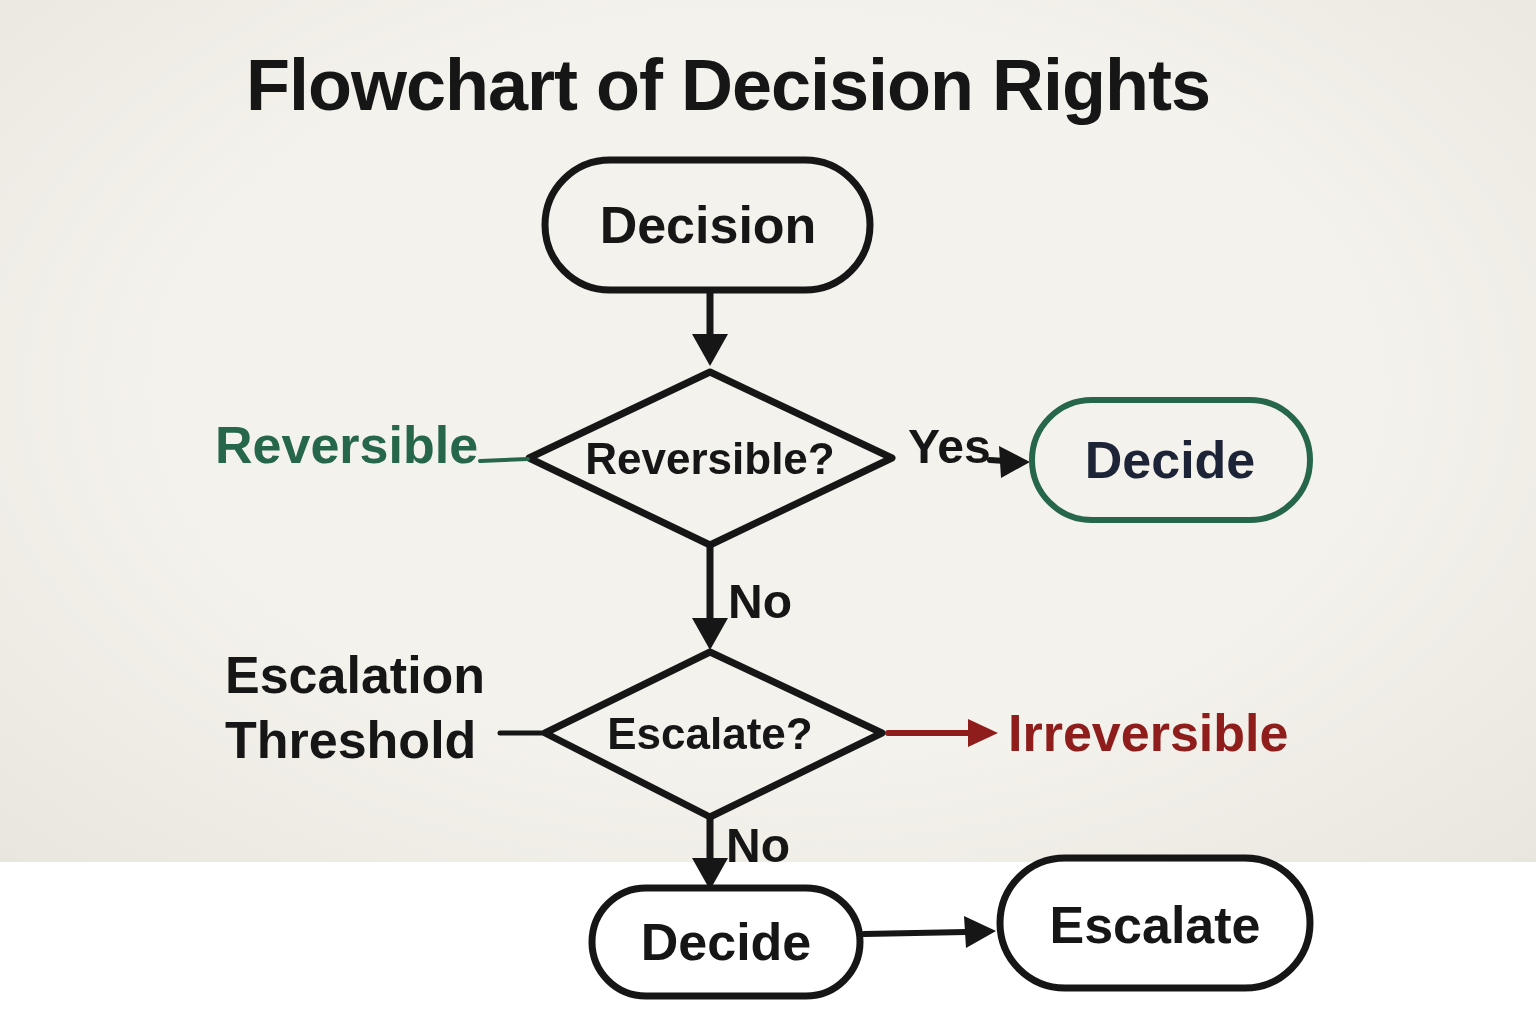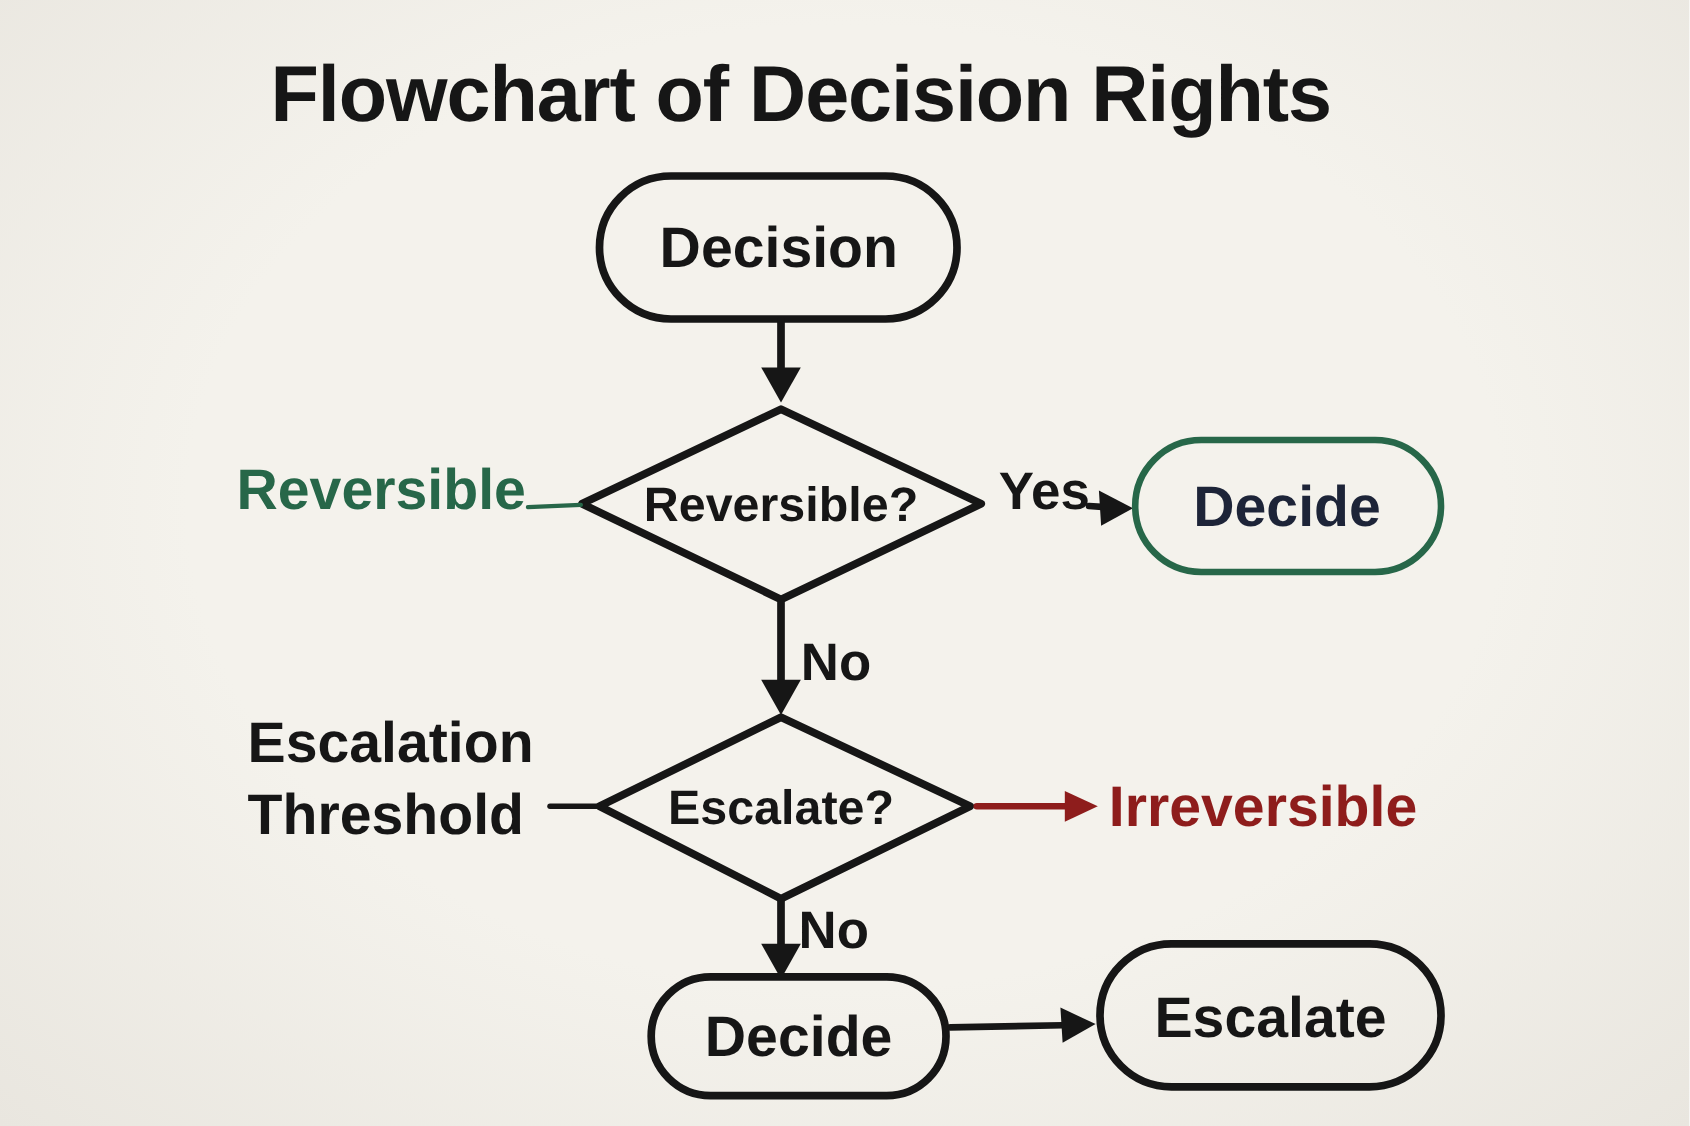--- a/index.html
+++ b/index.html
@@ -5,21 +5,21 @@
   html, body {
     margin: 0;
     padding: 0;
     width: 1536px;
     height: 1024px;
     overflow: hidden;
   }
   #canvas {
     position: relative;
     width: 1536px;
-    height: 1024px;
+    height: 862px;
     background:
       radial-gradient(ellipse at 50% 45%, #f4f2ec 55%, #e9e6df 100%);
     font-family: "Liberation Sans", sans-serif;
   }
   svg { display: block; }
 
   .stroke-ink   { stroke: var(--ink);   fill: none; stroke-linejoin: round; stroke-linecap: round; }
   .stroke-green { stroke: var(--green); fill: none; stroke-linejoin: round; stroke-linecap: round; }
   .stroke-red   { stroke: var(--red);   fill: none; stroke-linejoin: round; stroke-linecap: round; }
 

